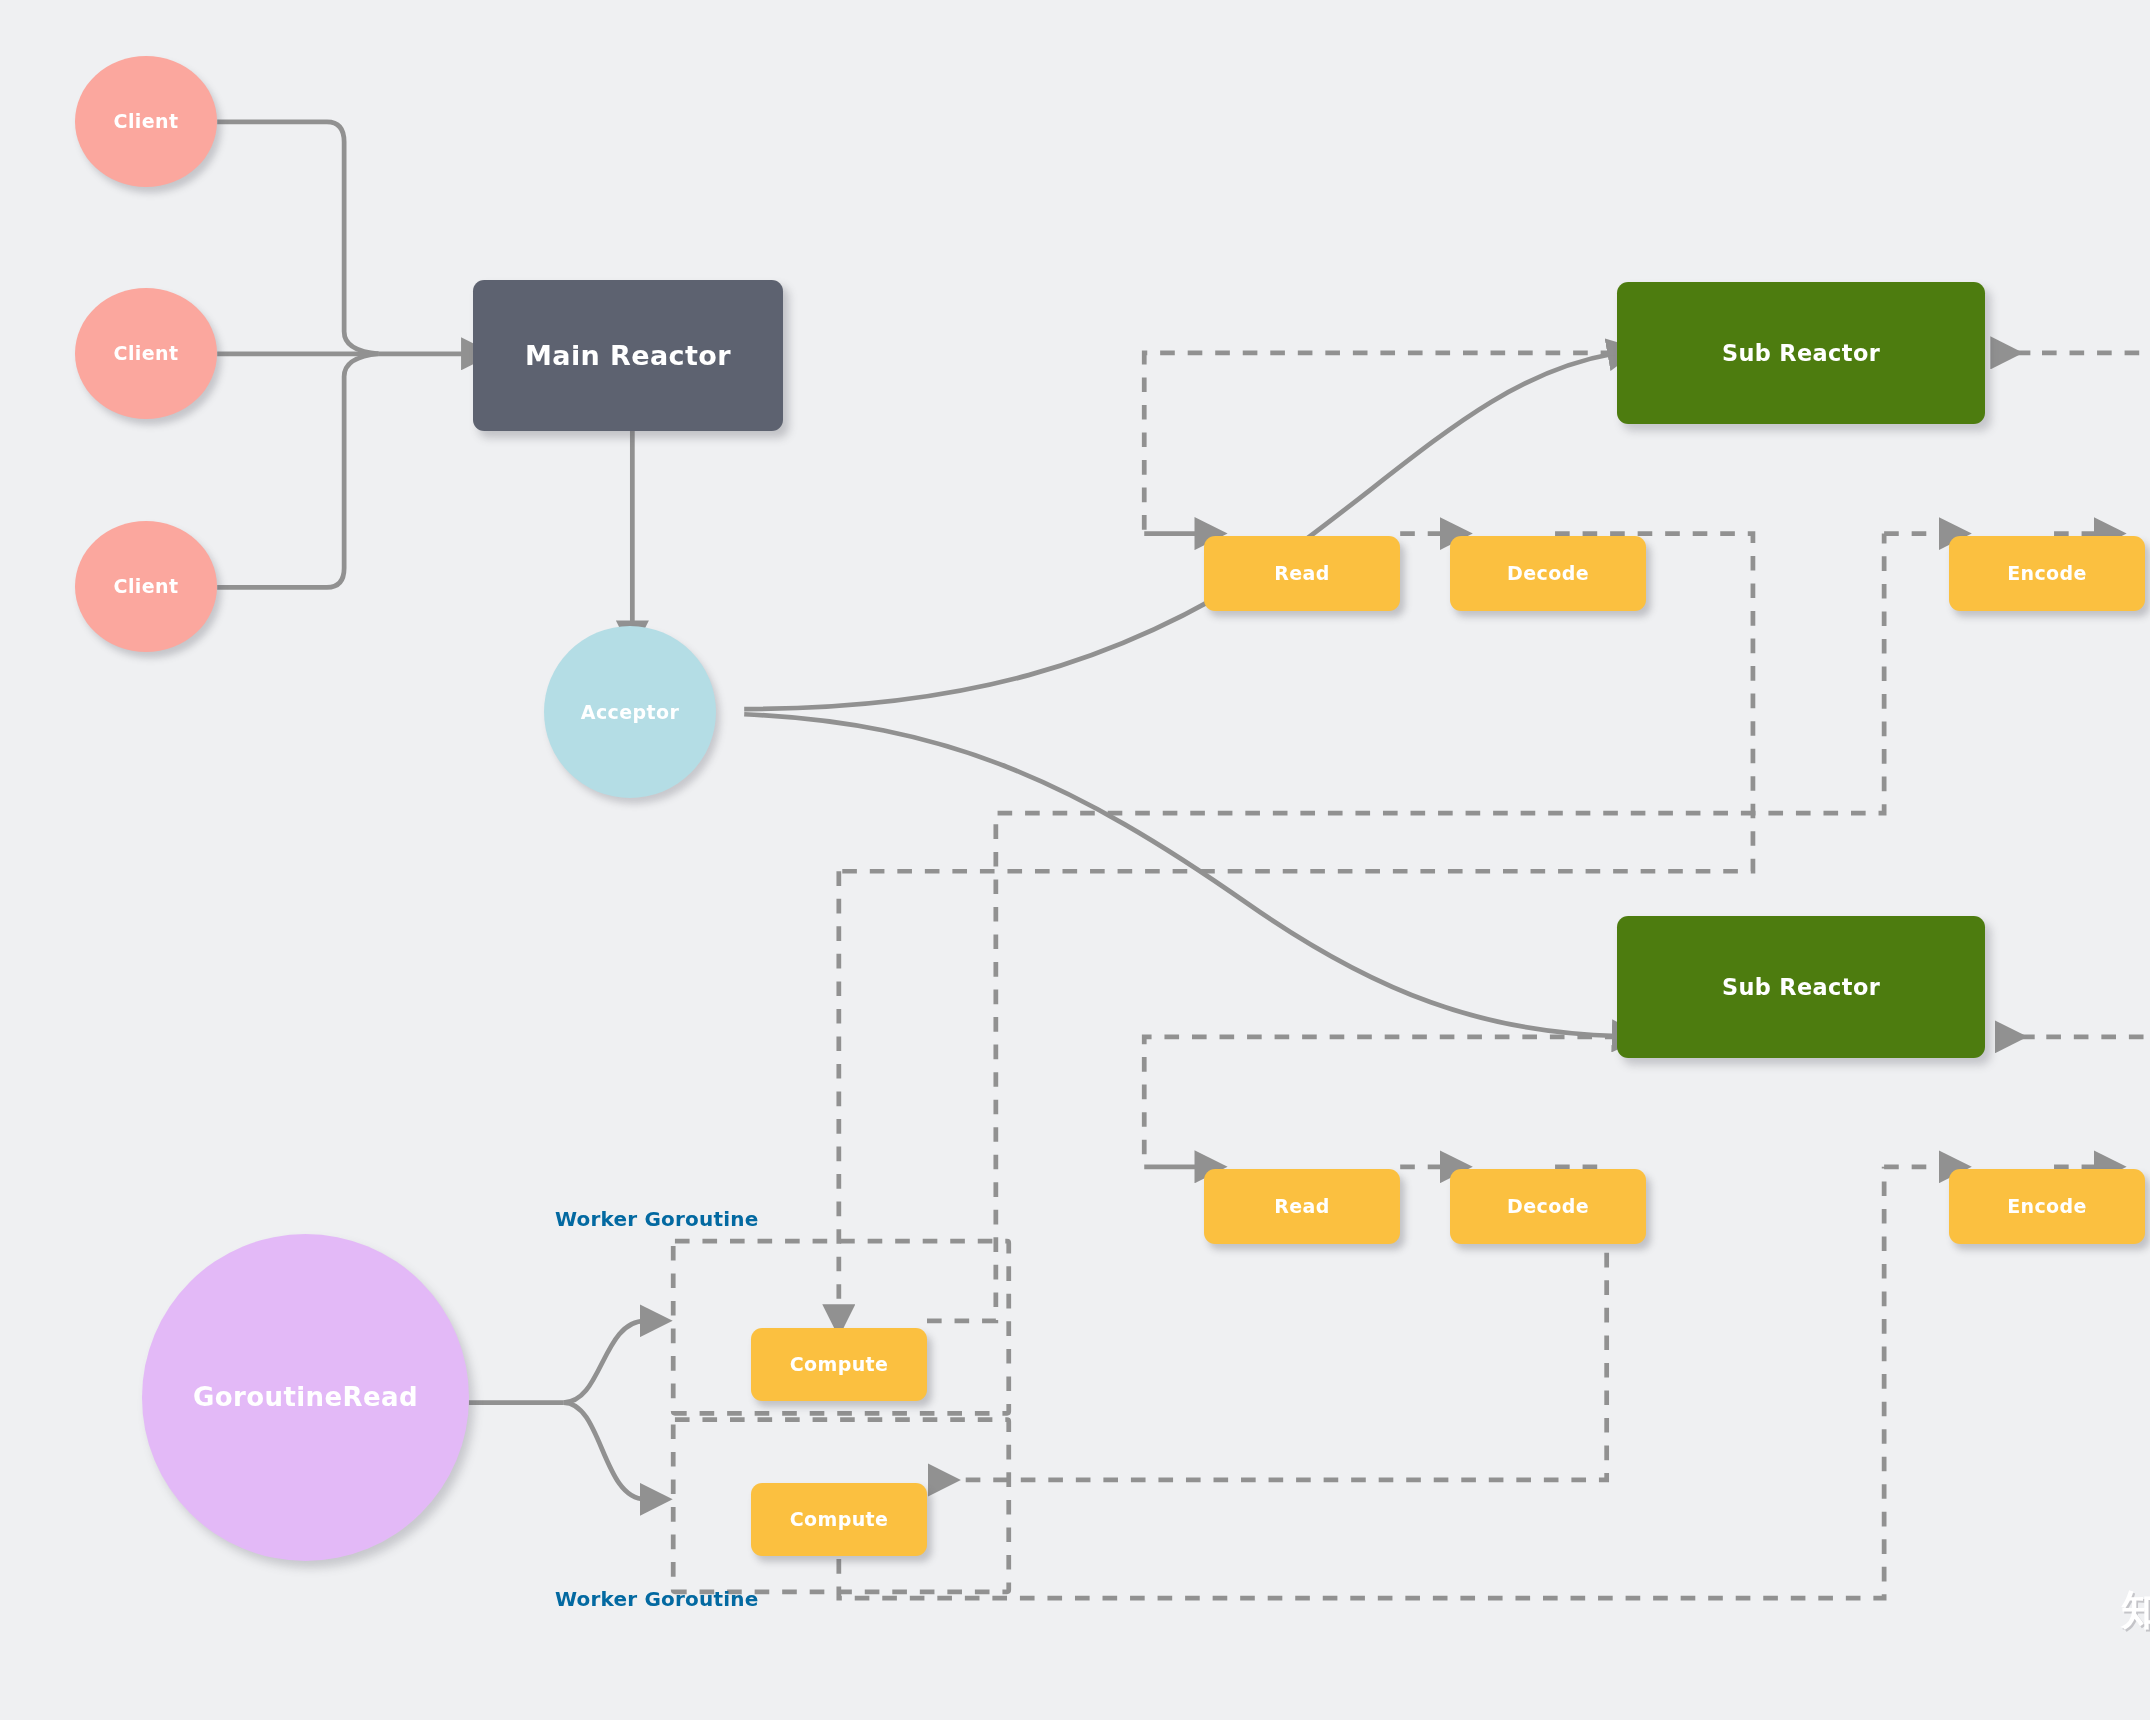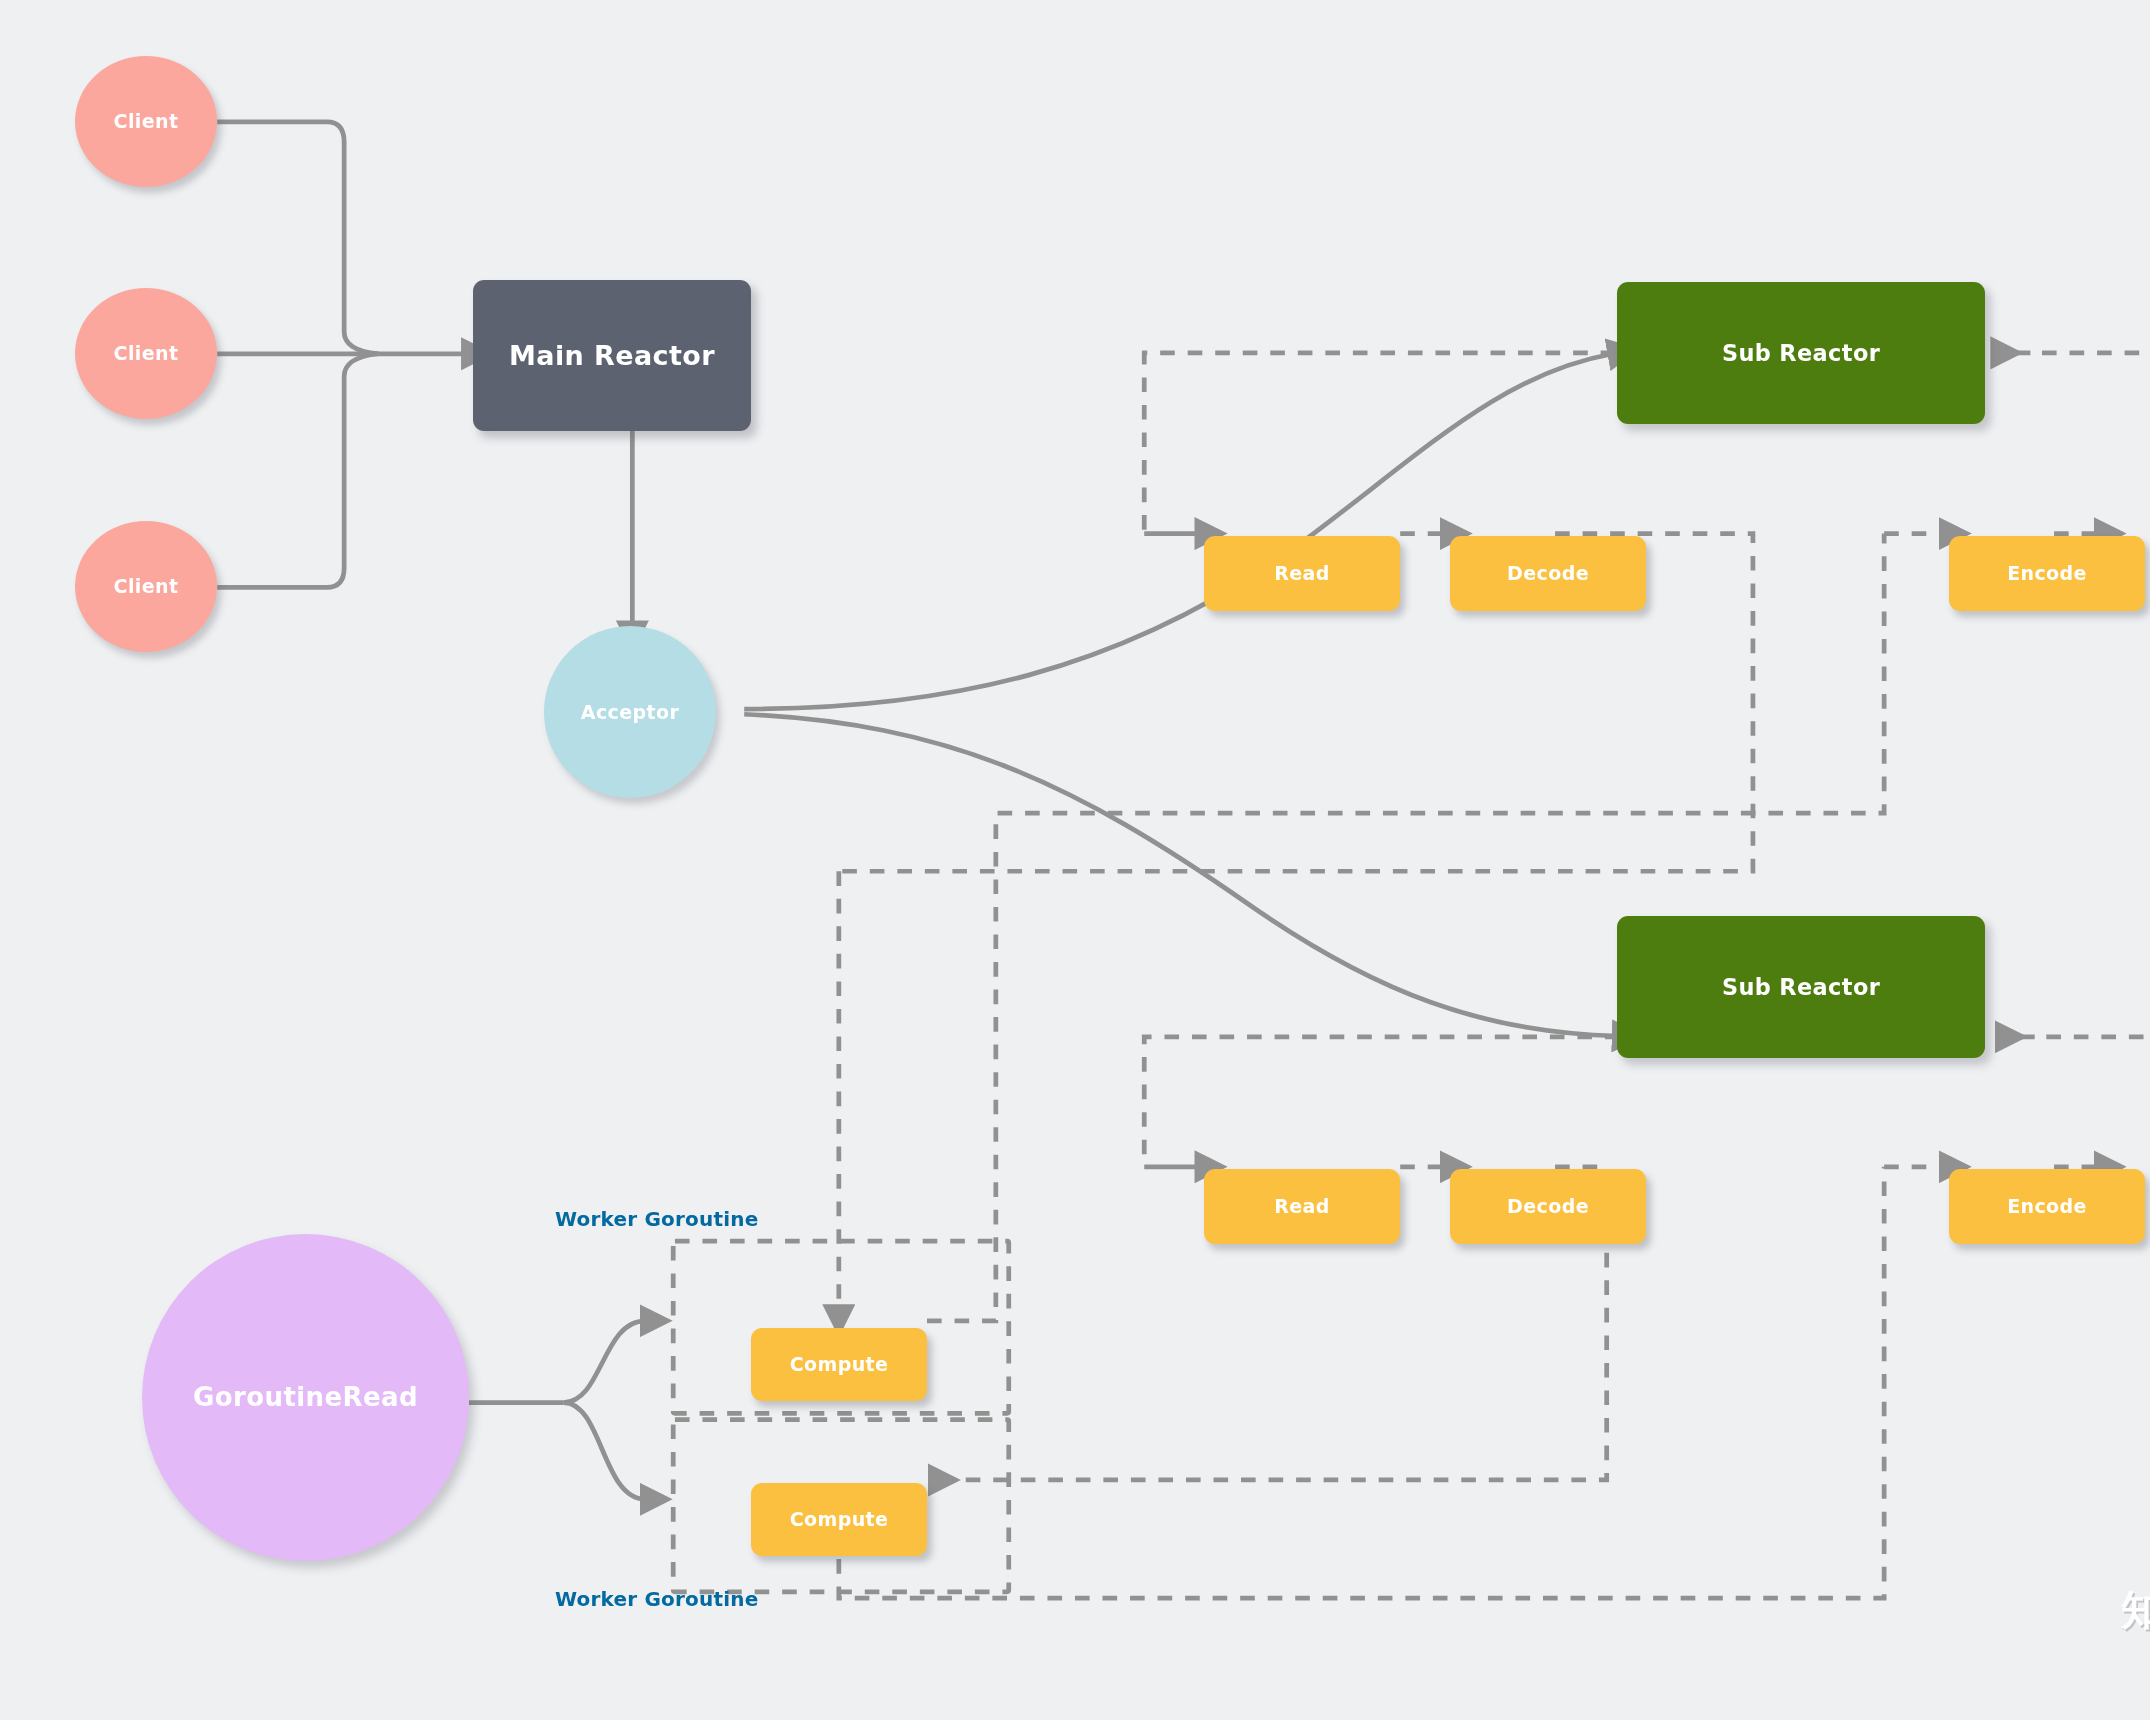--- a/index.html
+++ b/index.html
@@ -140,21 +140,21 @@
   <div class="node client" style="left:75px;top:56px;width:142px;height:131px;">
     <span>Client</span>
   </div>
   <div class="node client" style="left:75px;top:288px;width:142px;height:131px;">
     <span>Client</span>
   </div>
   <div class="node client" style="left:75px;top:521px;width:142px;height:131px;">
     <span>Client</span>
   </div>
 
-  <div class="node mainreactor" style="left:473px;top:280px;width:278px;height:151px;">
+  <div class="node mainreactor" style="left:473px;top:280px;width:310px;height:151px;">
     <span>Main Reactor</span>
   </div>
 
   <div class="node acceptor" style="left:544px;top:626px;width:172px;height:172px;">
     <span>Acceptor</span>
   </div>
 
   <div class="node subreactor" style="left:1617px;top:282px;width:368px;height:142px;">
     <span>Sub Reactor</span>
   </div>

